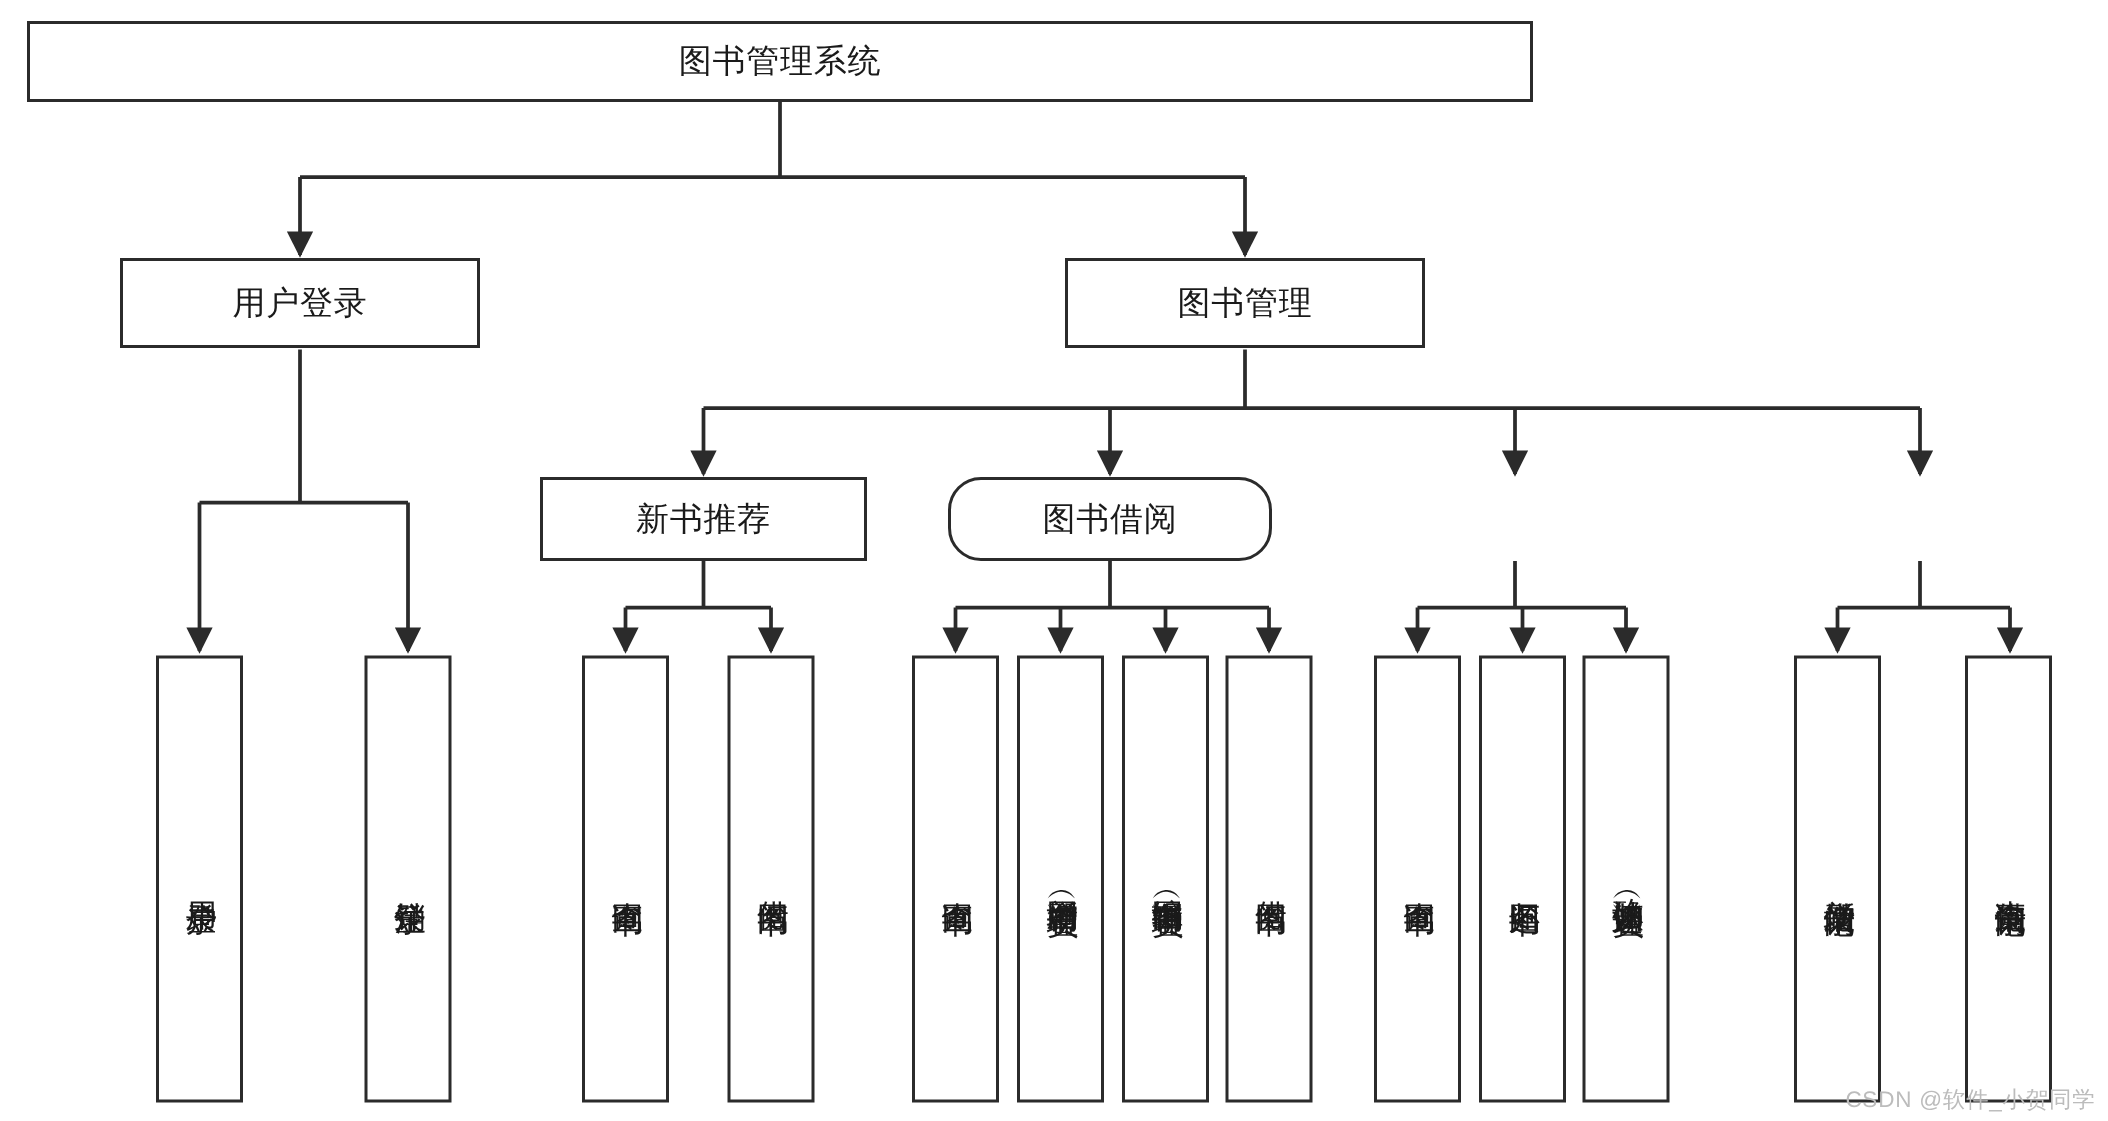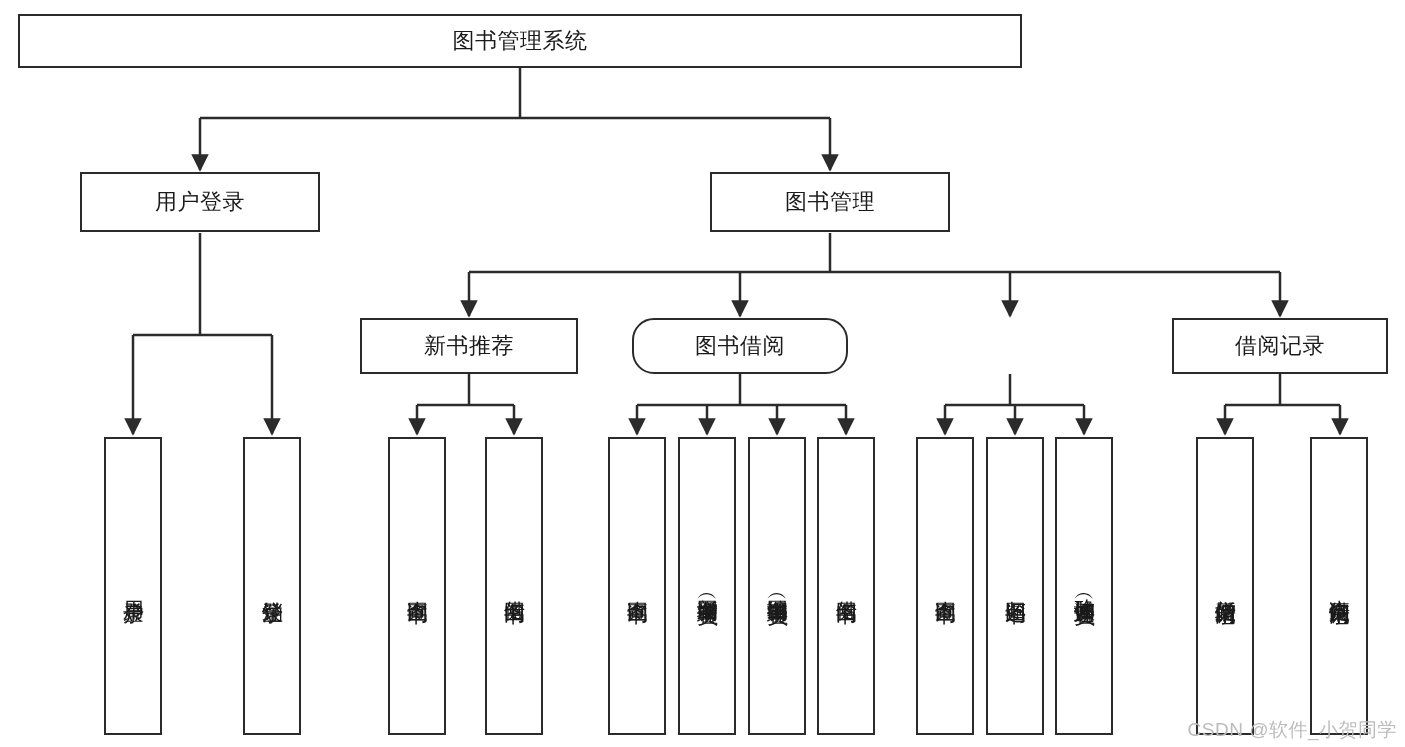--- a/index.html
+++ b/index.html
@@ -47,21 +47,21 @@
     letter-spacing: 1px;
     writing-mode: vertical-rl;
     text-orientation: upright;
     white-space: nowrap;
     text-align: center;
   }
   .watermark {
     position: absolute;
     right: 8px;
     bottom: 4px;
-    font-size: 19px;
+    font-size: 15px;
     color: #bcbcbc;
     letter-spacing: 0.5px;
     z-index: 5;
     white-space: nowrap;
   }
 </style>
 </head>
 <body>
 
 <div id="canvas">
@@ -129,23 +129,20 @@
   <div class="node node-h" style="left:360px; top:318px; width:218px; height:56px;">
     <span>新书推荐</span>
   </div>
 
   <div class="node node-h" style="left:710px; top:172px; width:240px; height:60px;">
     <span>图书管理</span>
   </div>
   <div class="node node-h" style="left:632px; top:318px; width:216px; height:56px;border-radius:22px;">
     <span>图书借阅</span>
   </div>
-  <div class="node node-h" style="left:1172px; top:318px; width:216px; height:56px;">
-    <span>借阅记录</span>
-  </div>
 
   <div class="node node-v" style="left:104px; top:437px; width:58px; height:298px;">
     <span>用户登录</span>
   </div>
   <div class="node node-v" style="left:243px; top:437px; width:58px; height:298px;">
     <span>注销登录</span>
   </div>
 
   <div class="node node-v" style="left:388px; top:437px; width:58px; height:298px;">
     <span>查询图书</span>

